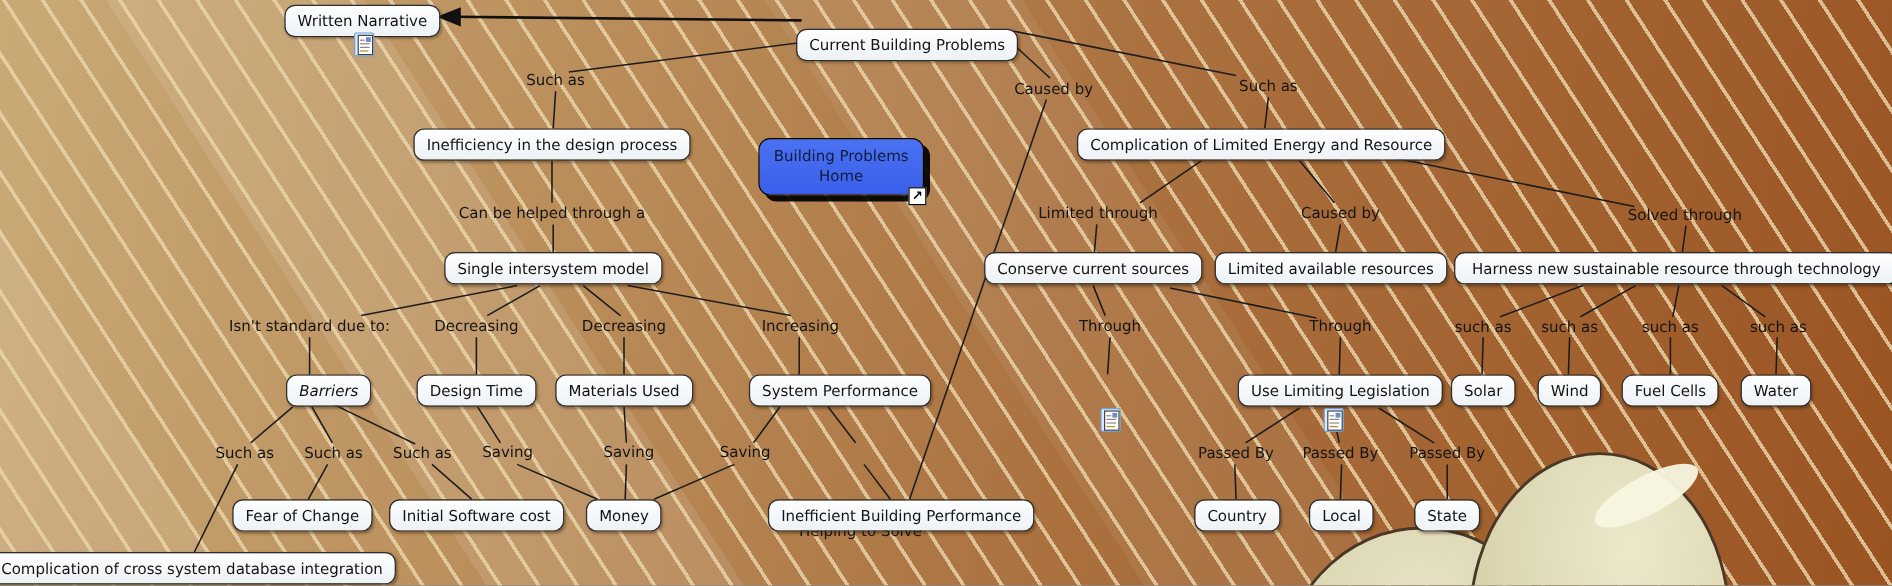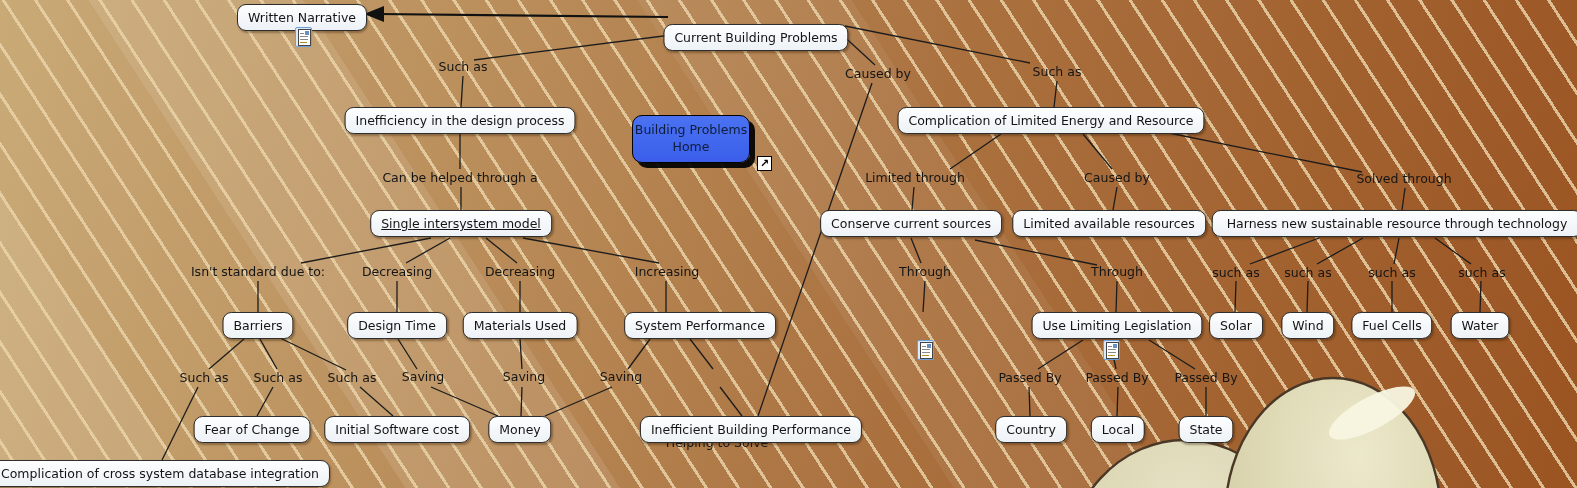--- a/index.html
+++ b/index.html
@@ -149,33 +149,33 @@
     </div>
   <div class="node" style="left:756px;top:4px;margin-top:20px;">
       <span>Current Building Problems</span>
     </div>
   <div class="node" style="left:460px;top:107px;">
       <span>Inefficiency in the design process</span>
     </div>
   <div class="node" style="left:1051px;top:107px;">
       <span>Complication of Limited Energy and Resource</span>
     </div>
-  <div class="node" style="left:461px;top:210px;text-decoration:underline;">
+  <div class="node" style="left:461px;top:210px;">
       <span>Single intersystem model</span>
     </div>
   <div class="node" style="left:911px;top:210px;">
       <span>Conserve current sources</span>
     </div>
   <div class="node" style="left:1109px;top:210px;">
       <span>Limited available resources</span>
     </div>
   <div class="node" style="left:1397px;top:210px;padding:2px 14px;">
       <span>Harness new sustainable resource through technology</span>
     </div>
-  <div class="node" style="left:258px;top:312px;">
+  <div class="node" style="left:274px;top:312px;font-style:italic;">
       <span>Barriers</span>
     </div>
   <div class="node" style="left:397px;top:312px;">
       <span>Design Time</span>
     </div>
   <div class="node" style="left:520px;top:312px;">
       <span>Materials Used</span>
     </div>
   <div class="node" style="left:700px;top:312px;">
       <span>System Performance</span>
@@ -213,21 +213,21 @@
   <div class="node" style="left:1118px;top:416px;">
       <span>Local</span>
     </div>
   <div class="node" style="left:1206px;top:416px;">
       <span>State</span>
     </div>
   <div class="node" style="left:160px;top:460px;">
       <span>Complication of cross system database integration</span>
     </div>
 
-  <div class="node-home" style="left:632px;top:115px;width:118px;height:48px;">
+  <div class="node-home" style="left:632px;top:115px;width:138px;height:48px;">
     <span>Building Problems Home</span>
   </div>
   <div class="corner-icon" style="left:757px;top:156px;">
     <span>↗</span>
   </div>
 
   <div class="res-icon" style="left:295px;top:27px;">
     <span class="page">
         <span class="pic"></span>
         <span class="ln l1"></span>

